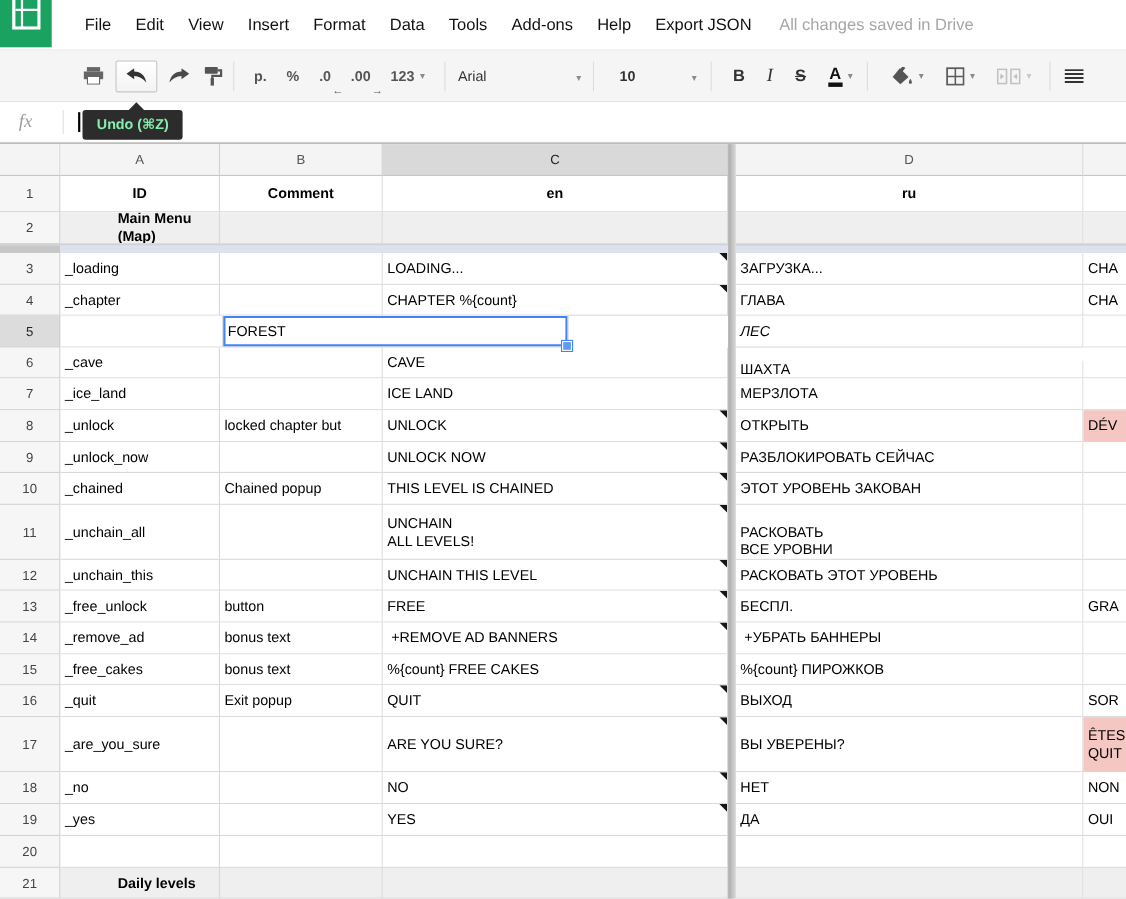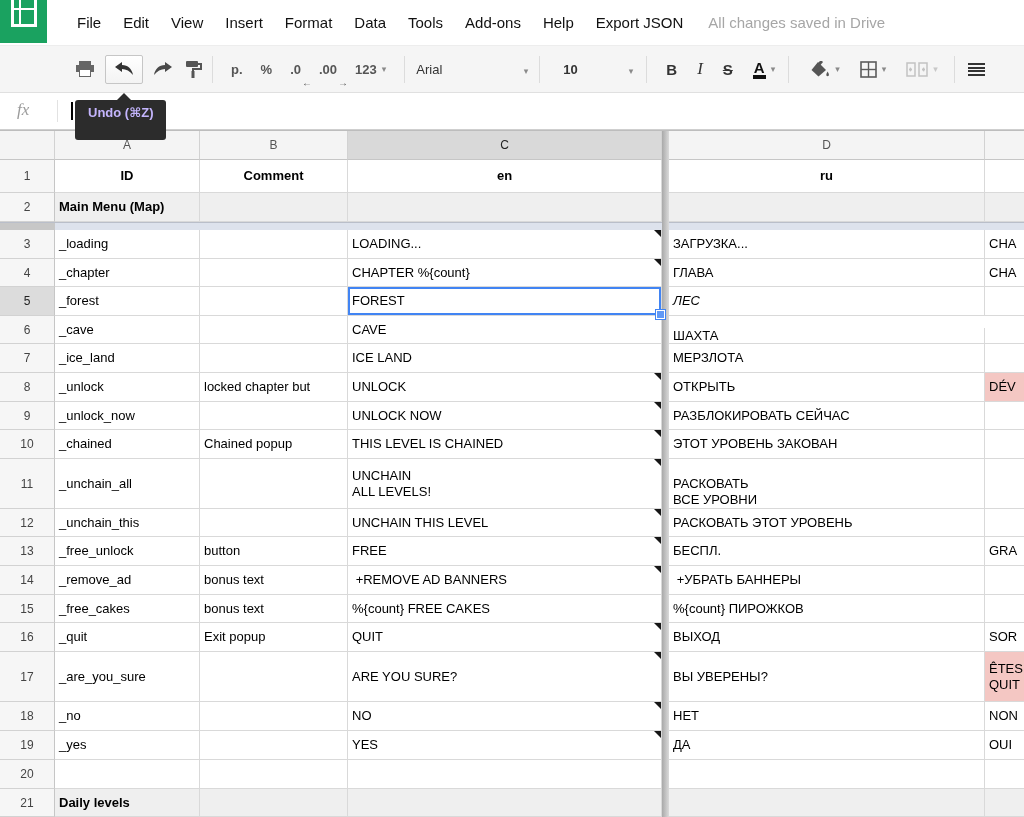--- a/index.html
+++ b/index.html
@@ -35,40 +35,40 @@
   .iconbtn{padding:0 4px;margin-left:8px;}
   .align-ic{width:17px;height:13px;background:repeating-linear-gradient(to bottom,#333 0 2px,transparent 2px 3.6px);}
 
   
   .formulabar{position:absolute;top:93px;left:0;width:1024px;height:37px;background:#fff;border-bottom:1px solid #cfcfcf;box-sizing:border-box;}
   .fx{position:absolute;left:17px;top:7px;font-family:"Liberation Serif",serif;font-style:italic;font-size:17px;color:#9b9b9b;}
   .fdiv{position:absolute;left:57px;top:7px;width:1px;height:22px;background:#e2e2e2;}
   .fcursor{position:absolute;left:71px;top:9px;width:2px;height:18px;background:#000;}
 
   
-  .tooltip{position:absolute;left:75px;top:100px;background:#2c2c2c;color:#c4b5fd;font-size:13px;font-weight:bold;padding:5px 13px 20px;border-radius:3px;z-index:60;white-space:nowrap;}
+  .tooltip{position:absolute;left:75px;top:100px;background:#2c2c2c;color:#86efac;font-size:13px;font-weight:bold;padding:5px 13px 6px;border-radius:3px;z-index:60;white-space:nowrap;}
   .tooltip .caret-up{position:absolute;top:-7px;left:42px;width:0;height:0;border-left:7px solid transparent;border-right:7px solid transparent;border-bottom:7px solid #2c2c2c;}
 
   
   .grid{position:absolute;top:130px;left:0;width:1024px;height:687px;overflow:hidden;border-top:1px solid #bdbdbd;box-sizing:content-box;background:#fff;}
   .pane{position:absolute;top:0;}
   .paneL{left:0;width:662px;}
   .paneR{left:669px;width:355px;overflow:hidden;}
   .vdiv{position:absolute;left:662px;top:0;width:7px;height:687px;background:linear-gradient(to right,#a9a9a9,#dadada);z-index:10;}
   .row{display:flex;}
   .c{box-sizing:border-box;flex:none;border-right:1px solid #d9d9d9;border-bottom:1px solid #d9d9d9;background:#fff;display:flex;align-items:center;overflow:hidden;position:relative;padding-left:4px;font-size:13px;color:#000;}
   .ct{white-space:pre-wrap;line-height:16px;}
   .rn{justify-content:center;padding-left:0;background:#f6f6f6;color:#444;font-size:12px;border-right:1px solid #c6c6c6;border-bottom:1px solid #d2d2d2;}
   .ch{justify-content:center;padding-left:0;background:#f4f4f4;color:#555;font-size:12px;border-right:1px solid #d2d2d2;border-bottom:1px solid #c6c6c6;}
   .ch.active{background:#d9d9d9;color:#222;}
   .rn.active{background:#dcdcdc;color:#222;}
   .hdr{justify-content:center;padding-left:0;}
   .hdr .ct{font-weight:bold;}
   .secbg{background:#efefef;}
-  .secbold .ct{font-weight:bold;}
+  .secbold .ct{font-weight:bold;margin-left:48px;}
   .sel{box-shadow:inset 0 0 0 2px #4184f3;overflow:visible;z-index:20;}
   .handle{position:absolute;right:-4px;bottom:-4px;width:7px;height:7px;background:#6199f6;border:1px solid #fff;box-shadow:0 0 0 1px #4184f3;z-index:30;}
   .tri{position:absolute;top:0;right:0;width:0;height:0;border-top:7px solid #161616;border-left:7px solid transparent;}
   .pink{background:#f4c7c3;}
   .hdivrow{height:8px;background:#dde2ec;border-top:1px solid #b9bec9;box-sizing:border-box;}
   .paneL .hdivrow{background:linear-gradient(to right,#c7c7c7 0 55px,#dde2ec 55px);}
 </style>
 </head>
 <body>
 
@@ -253,23 +253,20 @@
           <div class="c " style="width: 148px;"></div>
           <div class="c " style="width: 314px;">
             <span class="ct">CHAPTER %{count}</span>
             <span class="tri"></span>
           </div>
         </div>
         <div class="row" style="height: 29px;">
           <div class="c rn active" style="width: 55px;">
             <span class="ct">5</span>
           </div>
-          <div class="c " style="width: 145px;">
-            <span class="ct">_forest</span>
-          </div>
           <div class="c " style="width: 148px;"></div>
           <div class="c  sel" style="width: 314px;">
             <span class="ct">FOREST</span>
             <span class="handle"></span>
           </div>
         </div>
         <div class="row" style="height: 28px;">
           <div class="c rn" style="width: 55px;">
             <span class="ct">6</span>
           </div>

